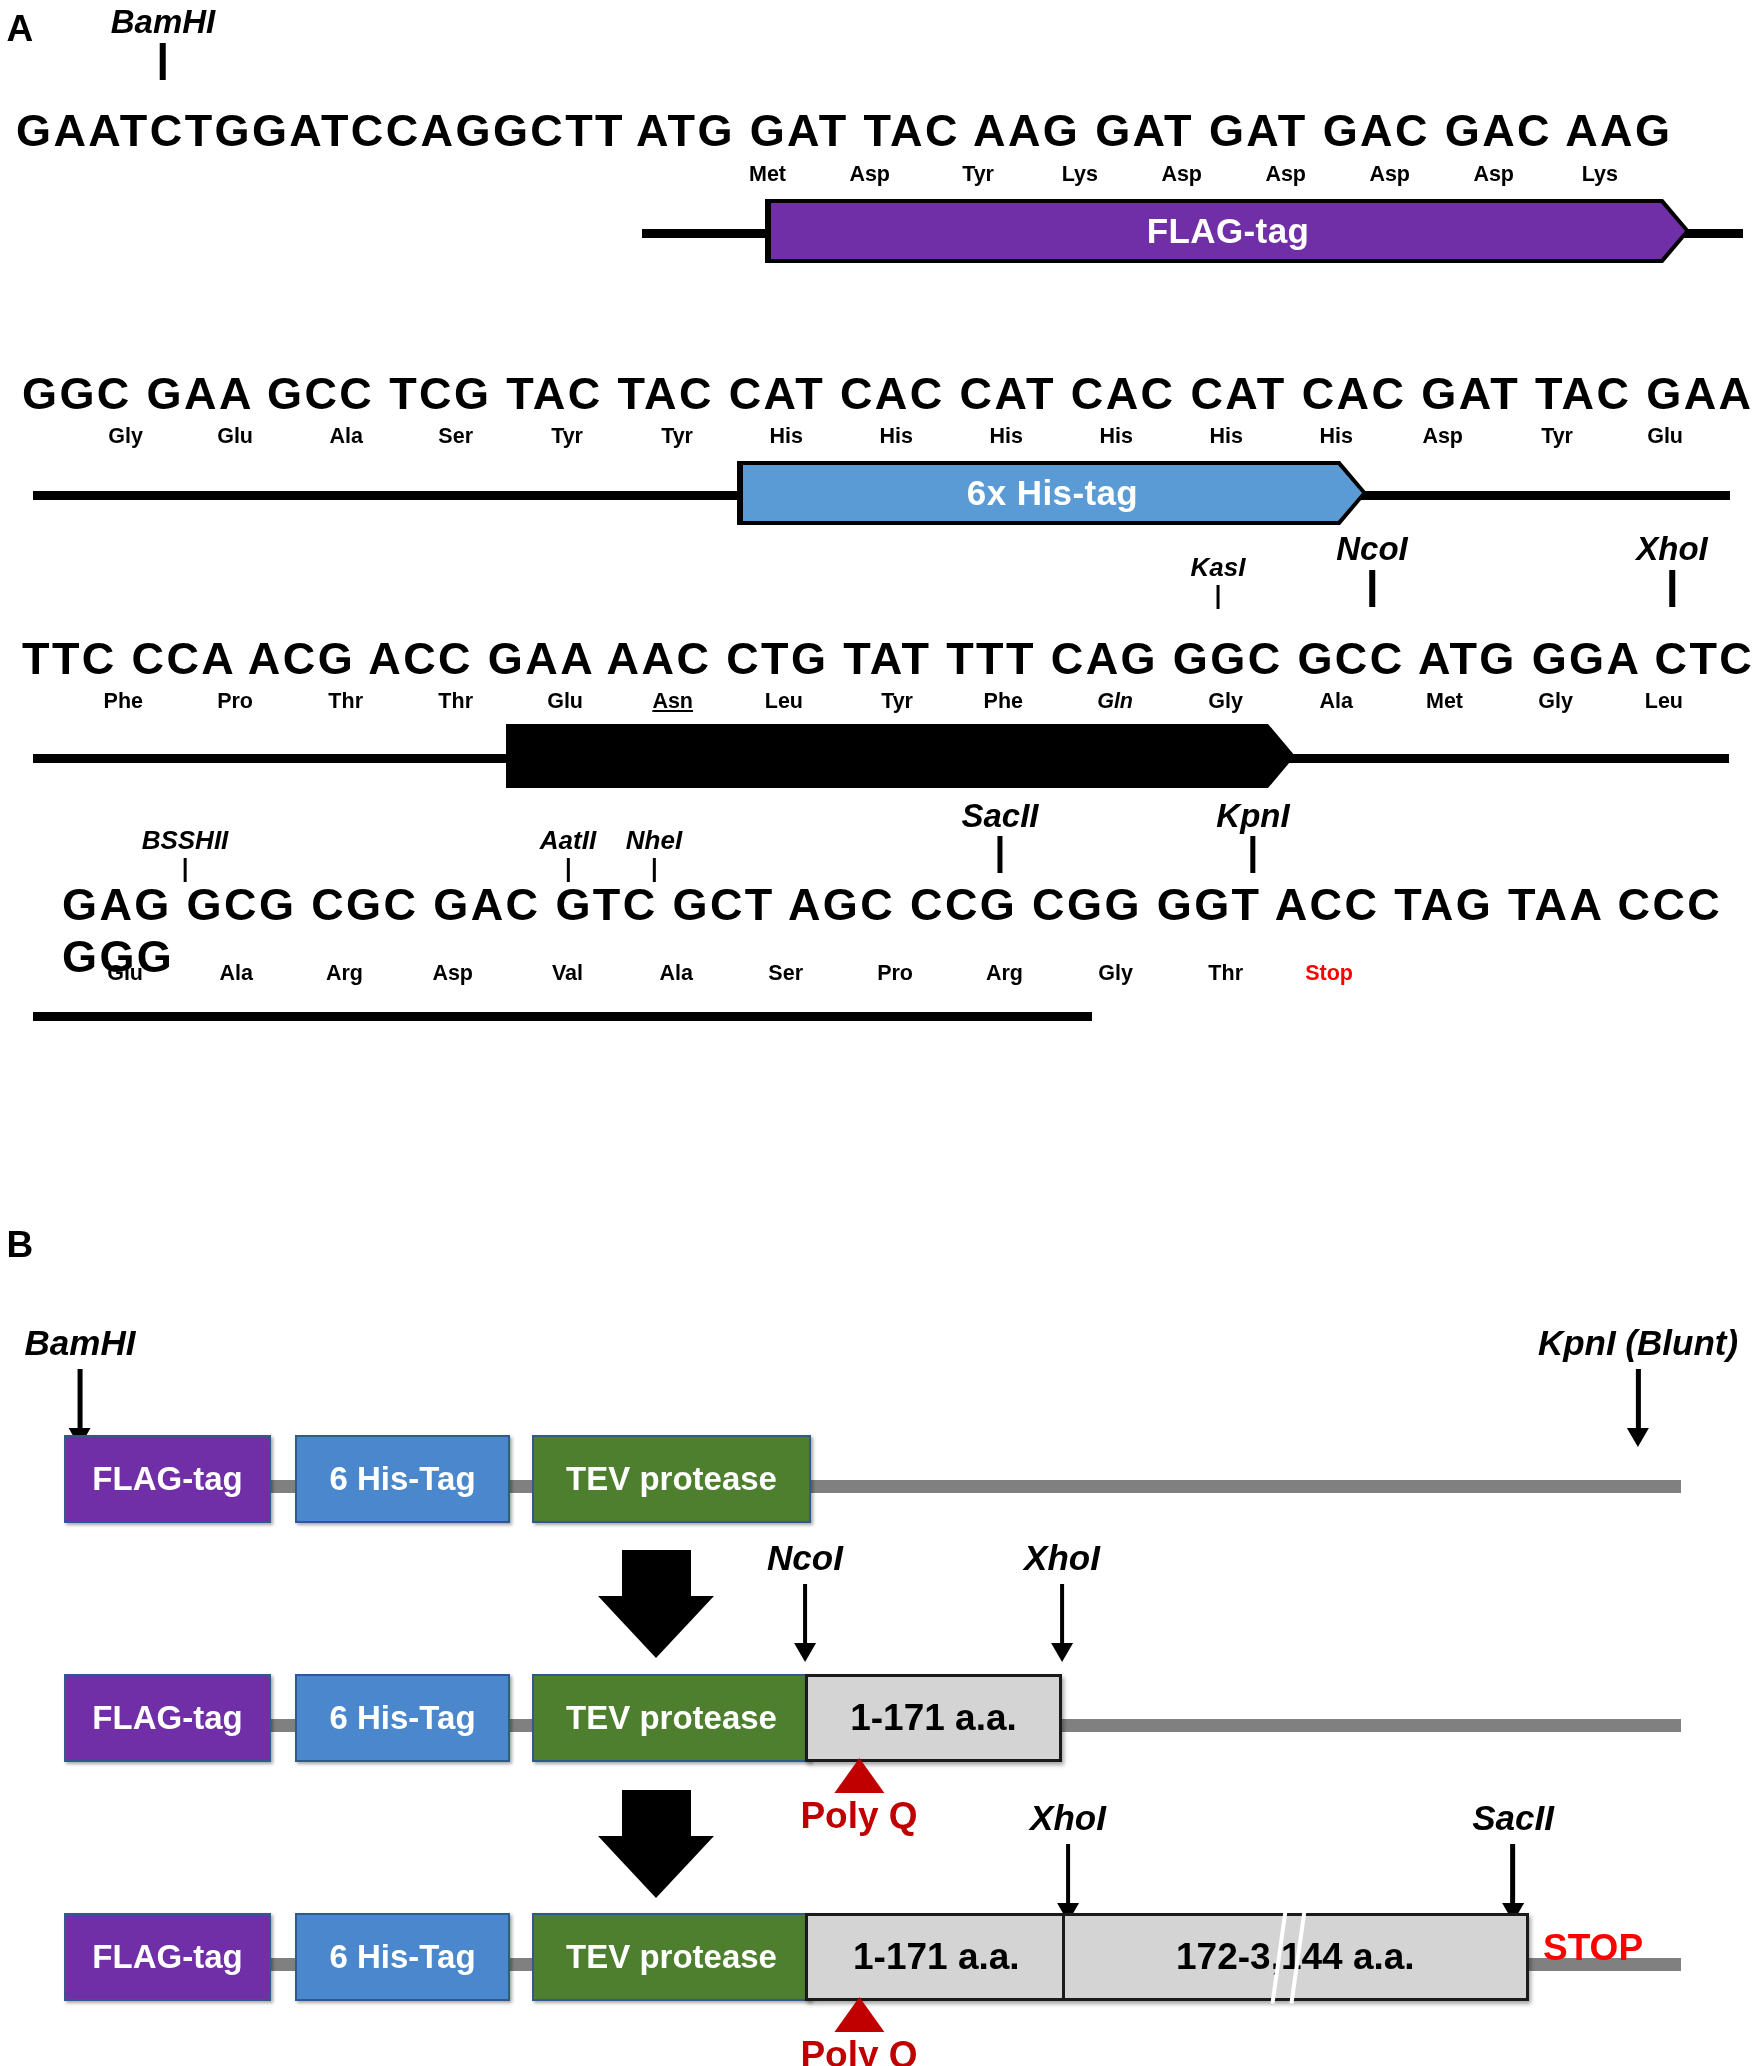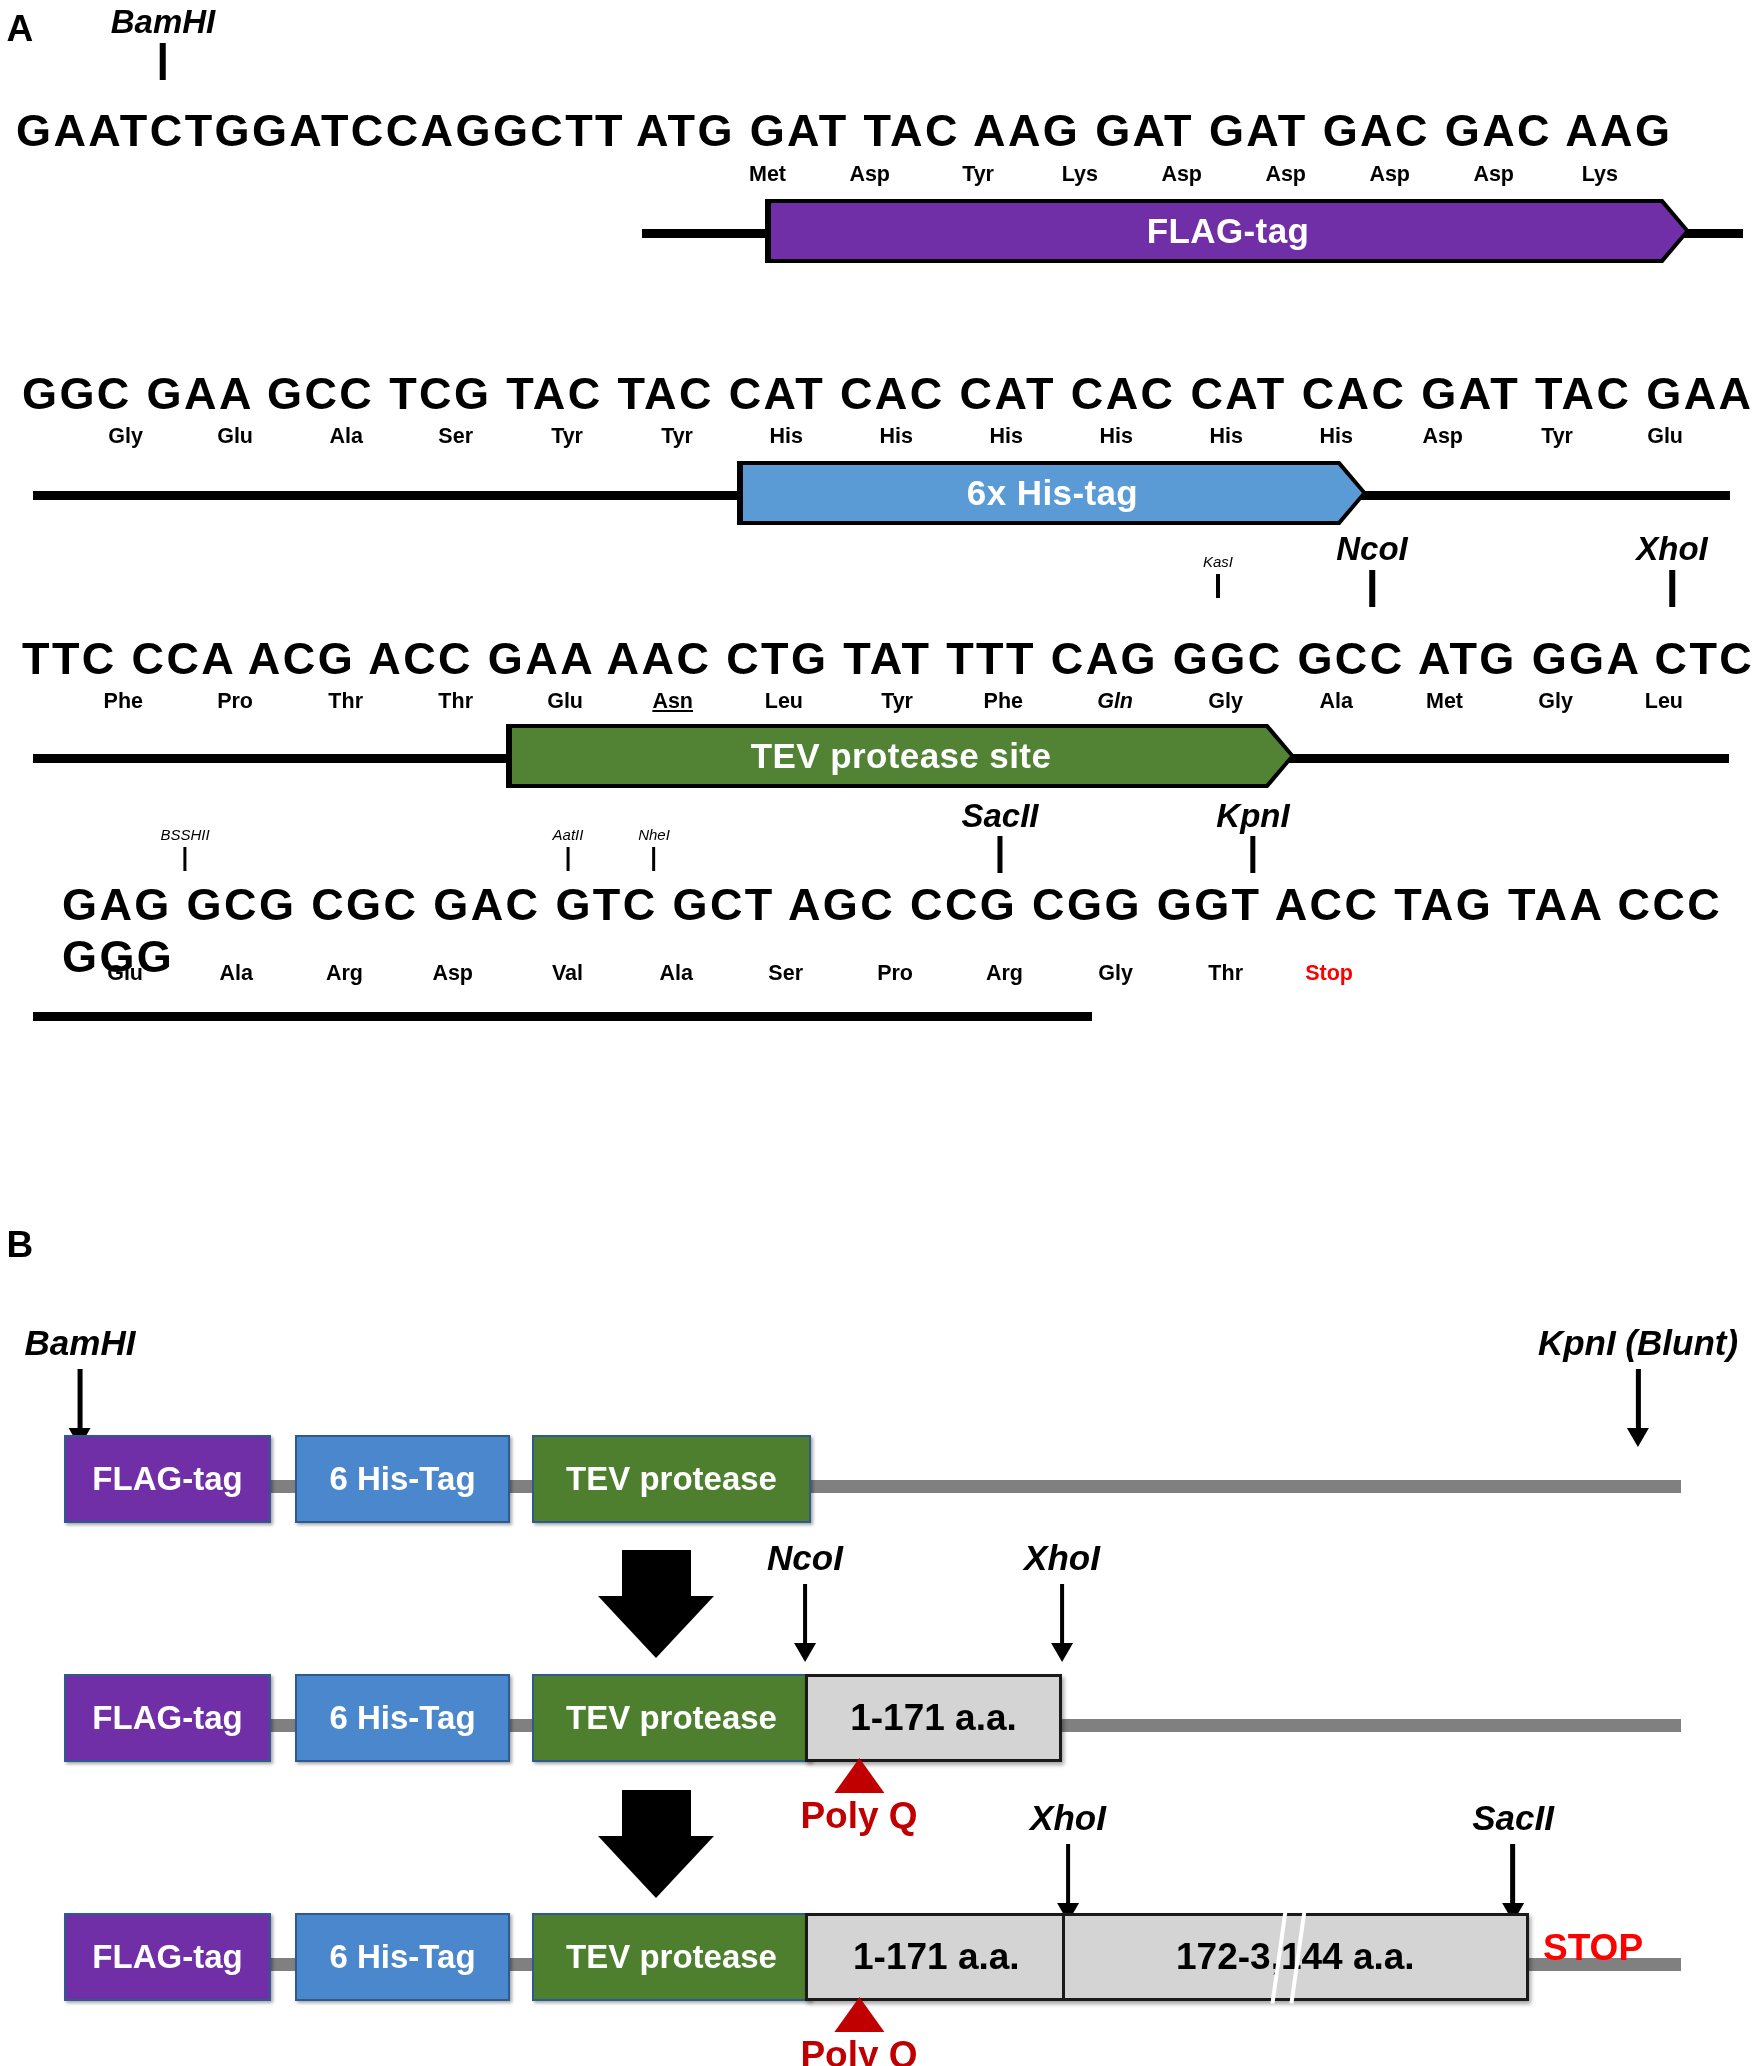--- a/index.html
+++ b/index.html
@@ -15,21 +15,21 @@
   .nt-row{
     display:flex;font-size:45px;font-weight:bold;letter-spacing:1.6px;
     height:57px;align-items:center;
   }
   .aa-row{display:flex;font-size:21.5px;font-weight:bold;height:30px;align-items:center;}
   .aa-cell{text-align:right;}
   .aa-stop{color:#ff0000;}
   .site-row{position:relative;height:86px;}
   .site{position:absolute;text-align:center;transform:translateX(-50%);}
   .site-label{font-style:italic;font-weight:bold;font-size:33px;white-space:nowrap;line-height:1.0;}
-  .site-label.small{font-size:15px;font-weight:normal;font-style:italic;}
+  .site-label.small{font-size:26px;font-weight:bold;font-style:italic;}
   .site-tick{width:5.6px;background:#000;margin:4.8px auto 0 auto;}
   .site-tick.small{width:3.2px;}
   
   .tagbar-wrap{position:relative;height:69px;}
   .tagline{position:absolute;height:8.8px;background:#000;top:30px;}
   .tag-outer{
     position:absolute;top:0;height:64px;background:#000;
     clip-path:polygon(0 0, calc(100% - 27px) 0, 100% 50%, calc(100% - 27px) 100%, 0 100%);
   }
   .tag-inner{
@@ -201,23 +201,20 @@
     <span class="aa-cell" style="width:110px;">Met</span>
     <span class="aa-cell" style="width:110px;">Gly</span>
     <span class="aa-cell" style="width:110px;">Leu</span>
   </div>
 </div>
 
 <div class="tagbar-wrap" style="position:absolute;left:0;top:724px;width:1760px;">
   <div class="tagline" style="left:33px;width:478px;"></div>
   <div class="tagline" style="left:1275px;width:454px;"></div>
   <div class="tag-outer" style="left:506px;width:789px;"></div>
-  <div class="tag-inner" style="left:512px;width:778px;background:#528234;">
-    <span>TEV protease site</span>
-  </div>
 </div>
 
 <div class="site-row" style="position:absolute;left:0;top:805px;width:1760px;">
   <div class="site" style="left:185px;top:22px;">
     <div class="site-label small">BSSHII</div>
     <div class="site-tick small" style="height:24px;"></div>
   </div>
   <div class="site" style="left:568px;top:22px;">
     <div class="site-label small">AatII</div>
     <div class="site-tick small" style="height:24px;"></div>

